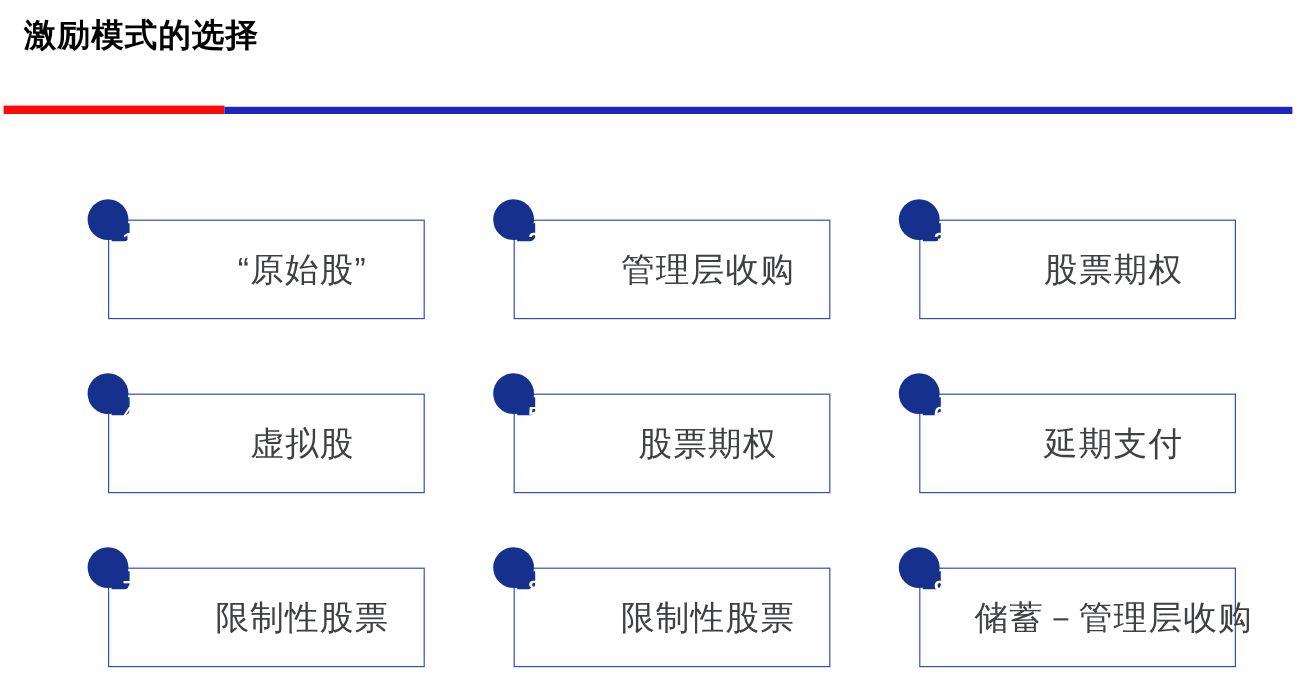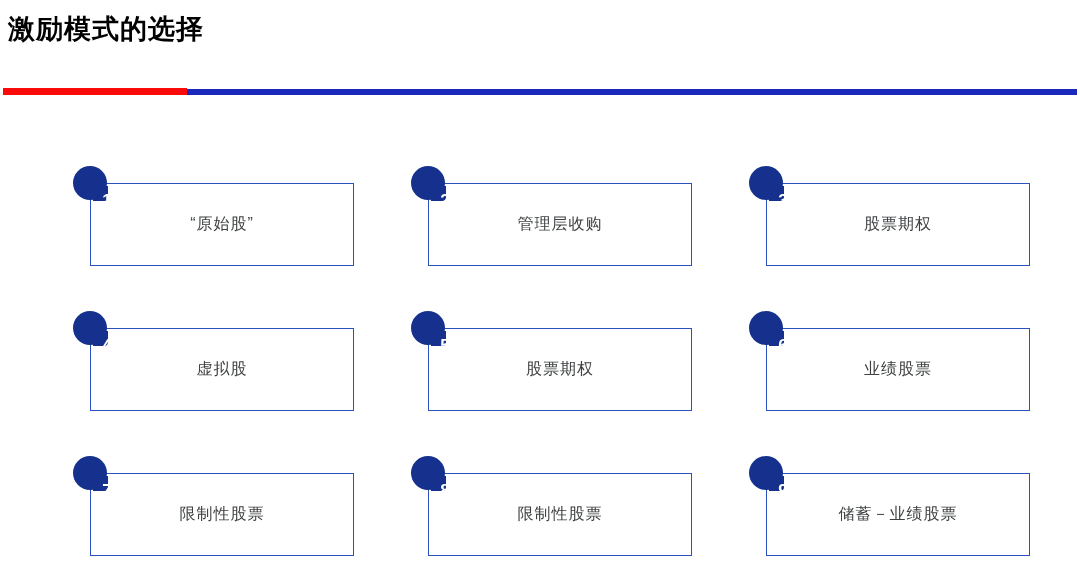--- a/index.html
+++ b/index.html
@@ -11,21 +11,21 @@
     height: 572px;
     background: #ffffff;
     font-family: "Liberation Sans", "DejaVu Sans", sans-serif;
     overflow: hidden;
     position: relative;
   }
 
   
   .slide-title {
     position: absolute;
-    left: 8px;
+    left: 20px;
     top: 11px;
     font-size: 27px;
     font-weight: bold;
     color: #000000;
     letter-spacing: 1px;
     white-space: nowrap;
   }
 
   .divider {
     position: absolute;
@@ -79,24 +79,25 @@
 
   .card-label {
     position: absolute;
     left: 0;
     top: 0;
     width: 100%;
     height: 100%;
     display: flex;
     align-items: center;
     justify-content: center;
-    font-size: 16px;
+    font-size: 28px;
     color: #3f4042;
     letter-spacing: 1px;
     white-space: nowrap;
+    padding-left: 30px;
   }
 
   
   .badge {
     position: absolute;
     left: -17px;
     top: -17px;
     width: 34px;
     height: 34px;
     border-radius: 50% 50% 50% 50%;
@@ -171,39 +172,39 @@
 
   <div class="card-wrap" style="left:428px; top:328px;">
     <div class="card-box"></div>
     <div class="card-label">股票期权</div>
     <div class="badge"></div>
     <div class="badge-num">5</div>
   </div>
 
   <div class="card-wrap" style="left:766px; top:328px;">
     <div class="card-box"></div>
-    <div class="card-label">业绩股票</div>
+    <div class="card-label">延期支付</div>
     <div class="badge"></div>
     <div class="badge-num">6</div>
   </div>
 
   <div class="card-wrap" style="left:90px; top:473px;">
     <div class="card-box"></div>
     <div class="card-label">限制性股票</div>
     <div class="badge"></div>
     <div class="badge-num">7</div>
   </div>
 
   <div class="card-wrap" style="left:428px; top:473px;">
     <div class="card-box"></div>
     <div class="card-label">限制性股票</div>
     <div class="badge"></div>
     <div class="badge-num">8</div>
   </div>
 
   <div class="card-wrap" style="left:766px; top:473px;">
     <div class="card-box"></div>
-    <div class="card-label">储蓄－业绩股票</div>
+    <div class="card-label">储蓄－管理层收购</div>
     <div class="badge"></div>
     <div class="badge-num">9</div>
   </div>
 
 </div>
 
 </body></html>

